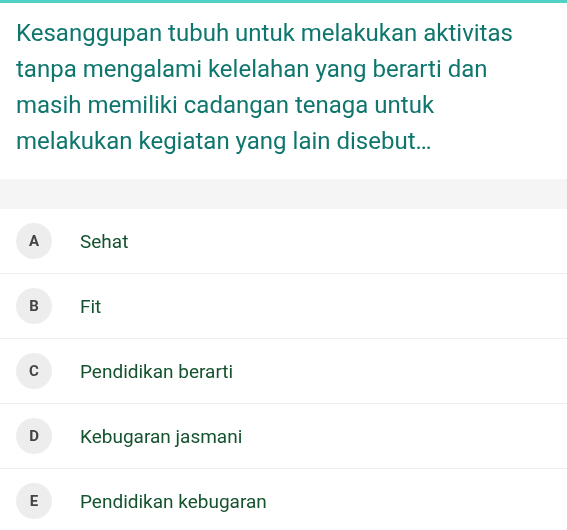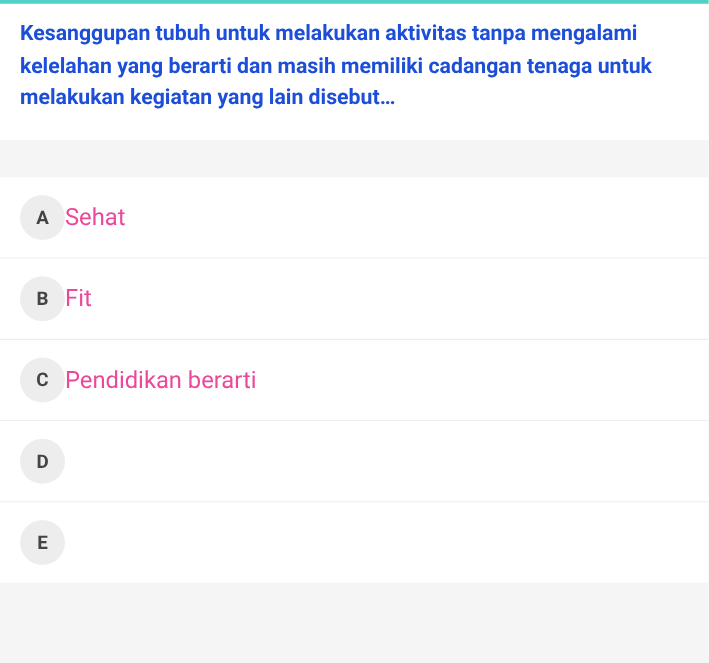--- a/index.html
+++ b/index.html
@@ -13,24 +13,24 @@
       width: 567px;
       height: 530px;
       overflow: hidden;
     }
     .question-card {
       background: #fff;
       padding: 12px 16px 20px 16px;
       border-top: 3px solid #4fd1c5;
     }
     .question-text {
-      font-size: 17px;
+      font-size: 24px;
       line-height: 1.5;
-      color: #1d4ed8;
-      font-weight: 700;
+      color: #0f766e;
+      font-weight: 400;
     }
     .options {
       margin-top: 30px;
     }
     .option {
       display: flex;
       align-items: center;
       background: #fff;
       padding: 14px 16px;
       border-bottom: 1px solid #eee;
@@ -46,22 +46,23 @@
       background: #ededed;
       display: flex;
       align-items: center;
       justify-content: center;
       font-weight: 700;
       font-size: 15px;
       color: #444;
       flex-shrink: 0;
     }
     .option-text {
+      margin-left: 28px;
       font-size: 19px;
-      color: #ec4899;
+      color: #14532d;
     }
   </style>
 </head>
 <body>
 
 <div class="question-card">
   <p class="question-text">Kesanggupan tubuh untuk melakukan aktivitas tanpa mengalami kelelahan yang berarti dan masih memiliki cadangan tenaga untuk melakukan kegiatan yang lain disebut…</p>
 </div>
 
 <div class="options">
@@ -72,17 +73,19 @@
   <div class="option">
     <div class="option-letter">B</div>
     <div class="option-text">Fit</div>
   </div>
   <div class="option">
     <div class="option-letter">C</div>
     <div class="option-text">Pendidikan berarti</div>
   </div>
   <div class="option">
     <div class="option-letter">D</div>
+    <div class="option-text">Kebugaran jasmani</div>
   </div>
   <div class="option">
     <div class="option-letter">E</div>
+    <div class="option-text">Pendidikan kebugaran</div>
   </div>
 </div>
 
 </body></html>

